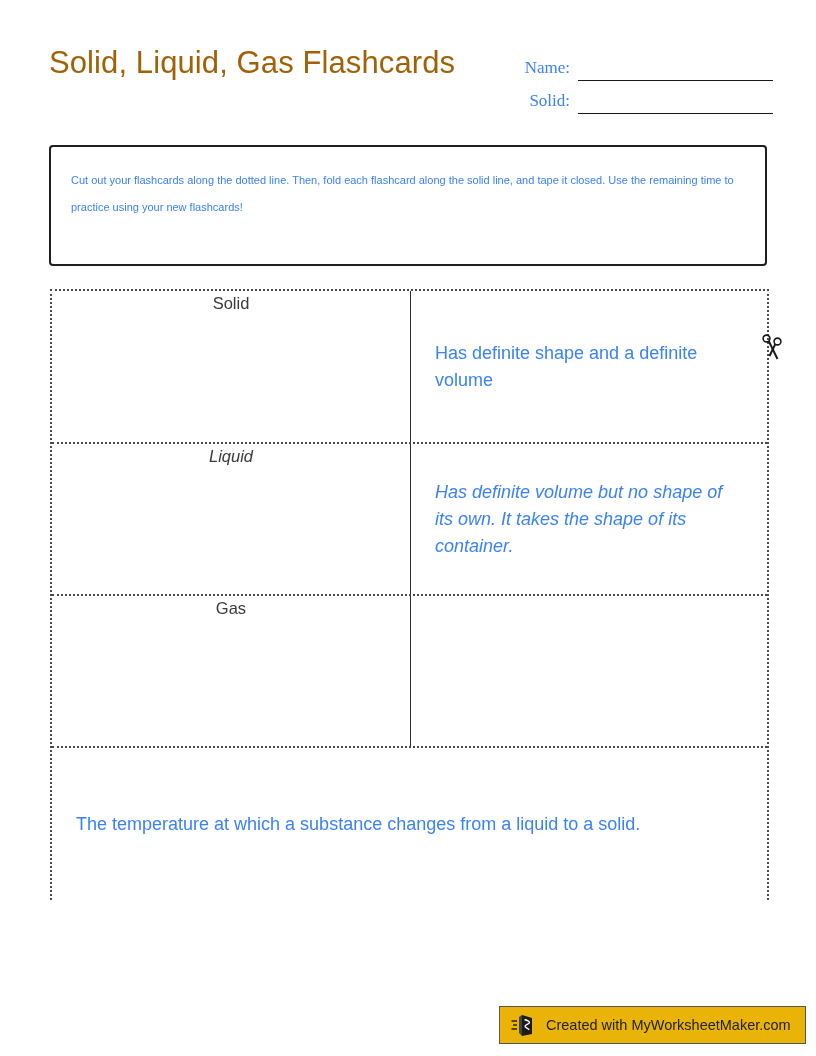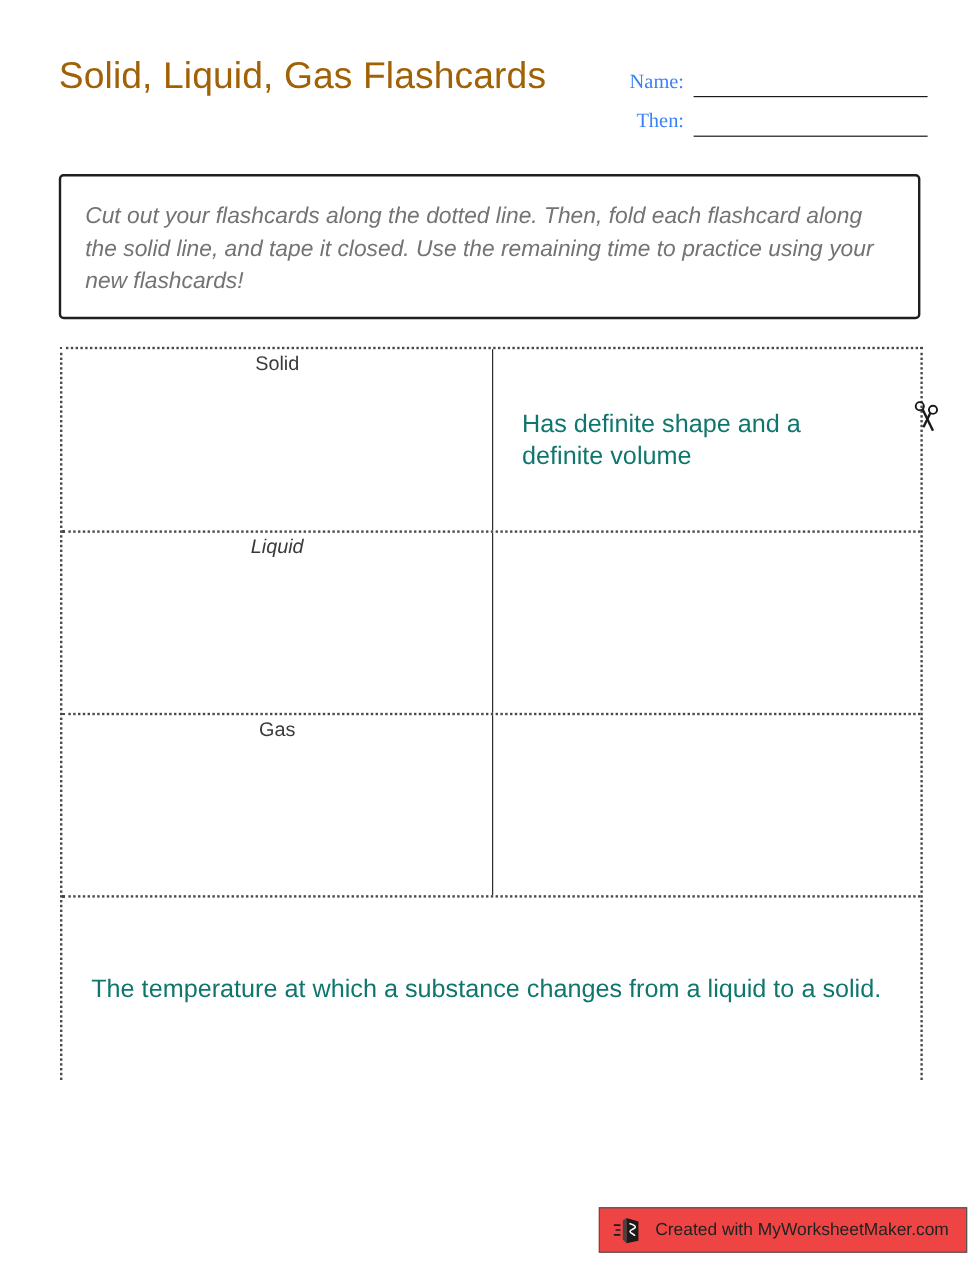--- a/index.html
+++ b/index.html
@@ -79,24 +79,23 @@
     box-sizing: border-box;
     border: 2px solid #1f1f1f;
     border-radius: 4px;
     background: #ffffff;
   }
   .instructions-text {
     position: absolute;
     left: 20px;
     top: 20px;
     right: 22px;
-    font-size: 19px;
+    font-size: 11px;
     line-height: 27px;
-    color: #737373;
-    font-style: italic;
+    color: #3b82f6;
   }
 
   
   .cards {
     position: absolute;
     left: 50px;
     top: 289px;
     width: 715px;
     border-top: 2px dotted #4a4a4a;
     border-left: 2px dotted #4a4a4a;
@@ -130,23 +129,23 @@
   }
   .card-back {
     flex: 1;
     display: flex;
     align-items: center;
     box-sizing: border-box;
     padding-left: 24px;
     padding-right: 28px;
   }
   .card-back-text {
-    font-size: 21px;
+    font-size: 18px;
     line-height: 27px;
-    color: #0f766e;
+    color: #3b82f6;
   }
 
   
   .scissors {
     position: absolute;
     left: 760px;
     top: 332px;
     width: 26px;
     height: 30px;
     color: #1a1a1a;
@@ -155,21 +154,21 @@
   .scissors svg { display: block; }
 
   
   .badge {
     position: absolute;
     left: 499px;
     top: 1006px;
     width: 307px;
     height: 38px;
     box-sizing: border-box;
-    background: #ef4444;
+    background: #eab308;
     border: 1.4px solid #555555;
     display: flex;
     align-items: center;
     padding-left: 11px;
   }
   .badge-logo {
     width: 26px;
     height: 24px;
     margin-right: 9px;
     flex: 0 0 auto;
@@ -189,21 +188,21 @@
 
   <div class="header">
     <div class="title">Solid, Liquid, Gas Flashcards</div>
 
     <div class="namedate">
       <div class="nd-row">
         <span class="nd-label">Name:</span>
         <span class="nd-line"></span>
       </div>
       <div class="nd-row">
-        <span class="nd-label">Then:</span>
+        <span class="nd-label">Solid:</span>
         <span class="nd-line"></span>
       </div>
     </div>
   </div>
 
   <div class="instructions">
     <div class="instructions-text">Cut out your flashcards along the dotted line. Then, fold each flashcard along the solid line, and tape it closed. Use the remaining time to practice using your new flashcards!</div>
   </div>
 
   <div class="cards">
@@ -213,20 +212,23 @@
         <div class="card-front-text">Solid</div>
       </div>
       <div class="card-back">
         <div class="card-back-text">Has definite shape and a definite volume</div>
       </div>
     </div>
 
     <div class="card-row r2">
       <div class="card-front">
         <div class="card-front-text">Liquid</div>
+      </div>
+      <div class="card-back">
+        <div class="card-back-text">Has definite volume but no shape of its own. It takes the shape of its container.</div>
       </div>
     </div>
 
     <div class="card-row r3">
       <div class="card-front">
         <div class="card-front-text">Gas</div>
       </div>
     </div>
 
 

